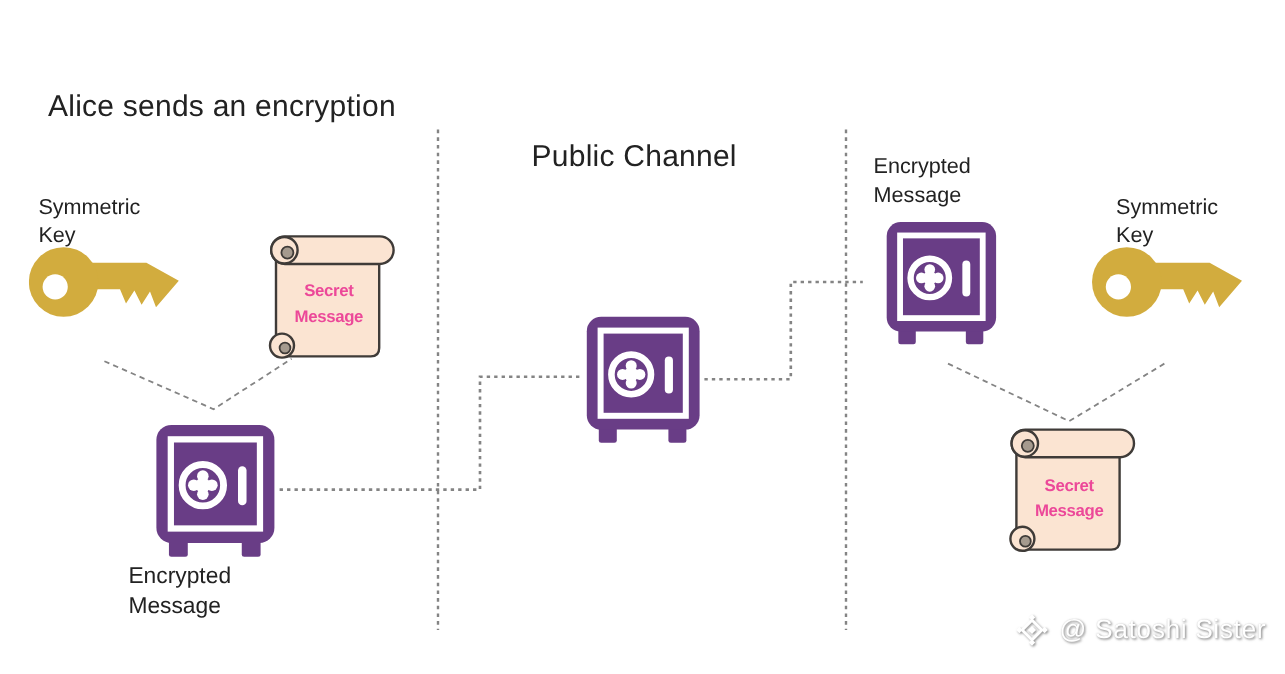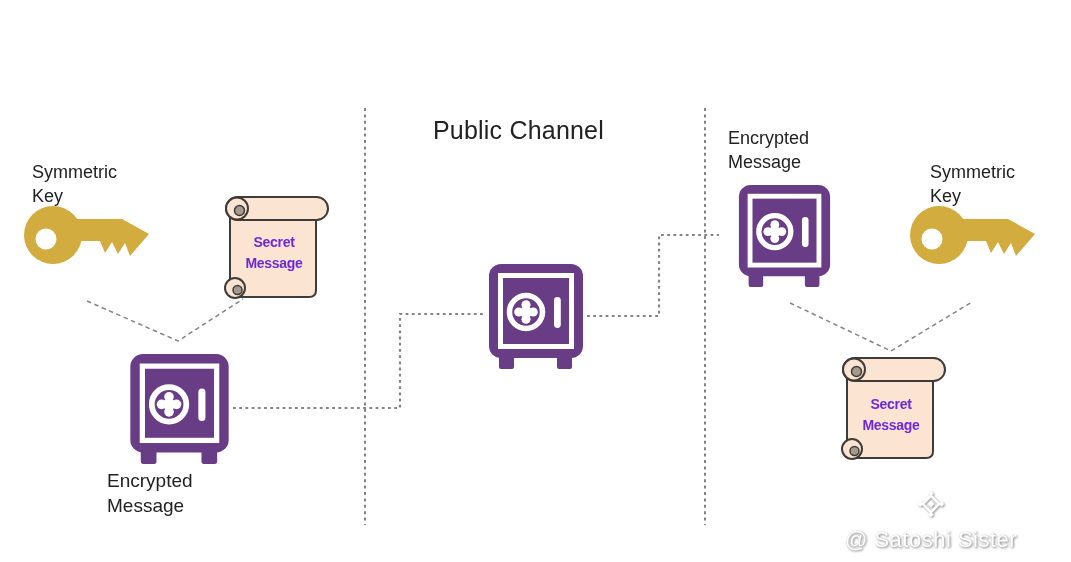--- a/index.html
+++ b/index.html
@@ -23,21 +23,21 @@
     line-height:1.32;
     text-align:left;
     color:var(--text-dark,#222);
   }
   .scroll-text{
     font-size:14px;
     font-weight:700;
     letter-spacing:-0.3px;
     line-height:1.5;
     text-align:center;
-    color:#6d28d9;
+    color:#ec4899;
   }
   svg.icon{display:block;overflow:visible;}
   .safe-icon{color:var(--safe-purple,#693d86);}
   .key-icon{color:var(--key-gold,#d2ac3e);}
   .scr-body{fill:var(--scroll-fill,#fbe4d2);stroke:var(--scroll-stroke,#3f3b38);stroke-width:2;}
   .scr-curl{fill:var(--scroll-fill,#fbe4d2);stroke:var(--scroll-stroke,#3f3b38);stroke-width:2;}
   .scr-curl-inner{fill:var(--scroll-curl,#a59a8e);stroke:var(--scroll-stroke,#3f3b38);stroke-width:1.5;}
   .dash-divider{stroke:var(--dash-gray,#848484);stroke-width:2;stroke-dasharray:3 3.4;fill:none;}
   .dash-ortho{stroke:var(--dash-gray,#848484);stroke-width:2.2;stroke-dasharray:2.8 3.4;fill:none;}
   .dash-diag{stroke:var(--dash-gray,#848484);stroke-width:1.5;stroke-dasharray:4.5 3.5;fill:none;}
@@ -91,41 +91,42 @@
 
   <svg class="abs" style="left:0;top:0" width="1071" height="562" viewBox="0 0 1071 562">
     <path class="dash-divider" d="M365 108 V525"></path>
     <path class="dash-divider" d="M705 108 V525"></path>
     <path class="dash-diag" d="M87 301 L178 341 L243 299"></path>
     <path class="dash-ortho" d="M233 408 H400 V314 H485"></path>
     <path class="dash-ortho" d="M587 316 H659 V235 H719"></path>
     <path class="dash-diag" d="M790 303 L891 351 L972 302"></path>
   </svg>
 
+  <div class="abs section-title" style="left:40px;top:75px;">Alice sends an encryption</div>
 
   <div class="abs item-label" style="left:32px;top:161px;width:110px;">Symmetric Key</div>
 
   <svg class="abs icon key-icon" style="left:24px;top:203px" width="126" height="63">
       <use href="#sym-key"></use>
     </svg>
 
   <div class="abs" style="left:216px;top:189px;width:118px;height:118px;">
     <svg class="abs icon" style="left:0;top:0" width="118" height="118">
         <use href="#sym-scroll"></use>
       </svg>
     <div class="abs scroll-text" style="left:24px;top:43px;width:68px;">Secret Message</div>
   </div>
 
   <svg class="abs icon safe-icon" style="left:127px;top:352px" width="105" height="113">
       <use href="#sym-safe"></use>
     </svg>
 
   <div class="abs item-label" style="left:107px;top:468px;width:140px;font-size:19px;">Encrypted Message</div>
 
-  <div class="abs section-title" style="left:433px;top:116px;text-align:center;">Public Channel</div>
+  <div class="abs section-title" style="left:443px;top:116px;text-align:center;">Public Channel</div>
 
   <svg class="abs icon safe-icon" style="left:486px;top:262px" width="100" height="108">
       <use href="#sym-safe"></use>
     </svg>
 
 
   <div class="abs item-label" style="left:728px;top:127px;width:112px;">Encrypted Message</div>
 
   <svg class="abs icon safe-icon" style="left:736px;top:183px" width="97" height="105">
       <use href="#sym-safe"></use>
@@ -137,21 +138,21 @@
       <use href="#sym-key"></use>
     </svg>
 
   <div class="abs" style="left:833px;top:350px;width:118px;height:118px;">
     <svg class="abs icon" style="left:0;top:0" width="118" height="118">
         <use href="#sym-scroll"></use>
       </svg>
     <div class="abs scroll-text" style="left:24px;top:44px;width:68px;">Secret Message</div>
   </div>
 
-  <div id="watermark" class="abs" style="left:845px;top:489px;flex-direction:column;">
+  <div id="watermark" class="abs" style="left:845px;top:510px;">
     <svg class="icon" width="30" height="30" viewBox="0 0 30 30">
       <rect x="9.2" y="9.2" width="11.6" height="11.6" fill="none" stroke="#ffffff" stroke-width="2.4" transform="rotate(45 15 15)"></rect>
       <rect x="12.6" y="12.6" width="4.8" height="4.8" fill="#ffffff" transform="rotate(45 15 15)"></rect>
       <rect x="13.1" y="2.6" width="3.8" height="3.8" fill="#ffffff" transform="rotate(45 15 4.5)"></rect>
       <rect x="13.1" y="23.6" width="3.8" height="3.8" fill="#ffffff" transform="rotate(45 15 25.5)"></rect>
       <rect x="2.6" y="13.1" width="3.8" height="3.8" fill="#ffffff" transform="rotate(45 4.5 15)"></rect>
       <rect x="23.6" y="13.1" width="3.8" height="3.8" fill="#ffffff" transform="rotate(45 25.5 15)"></rect>
     </svg>
     <span class="wm-text">@ Satoshi Sister</span>
   </div>

